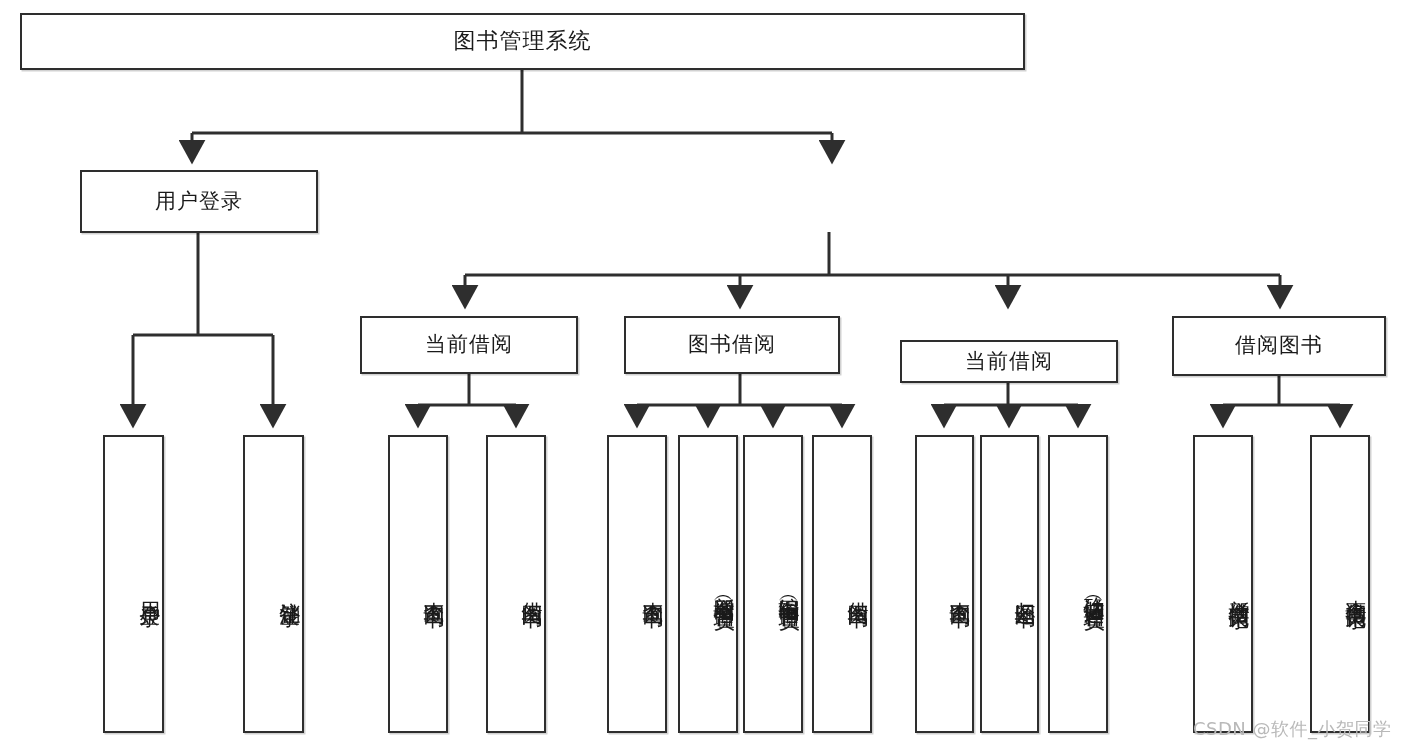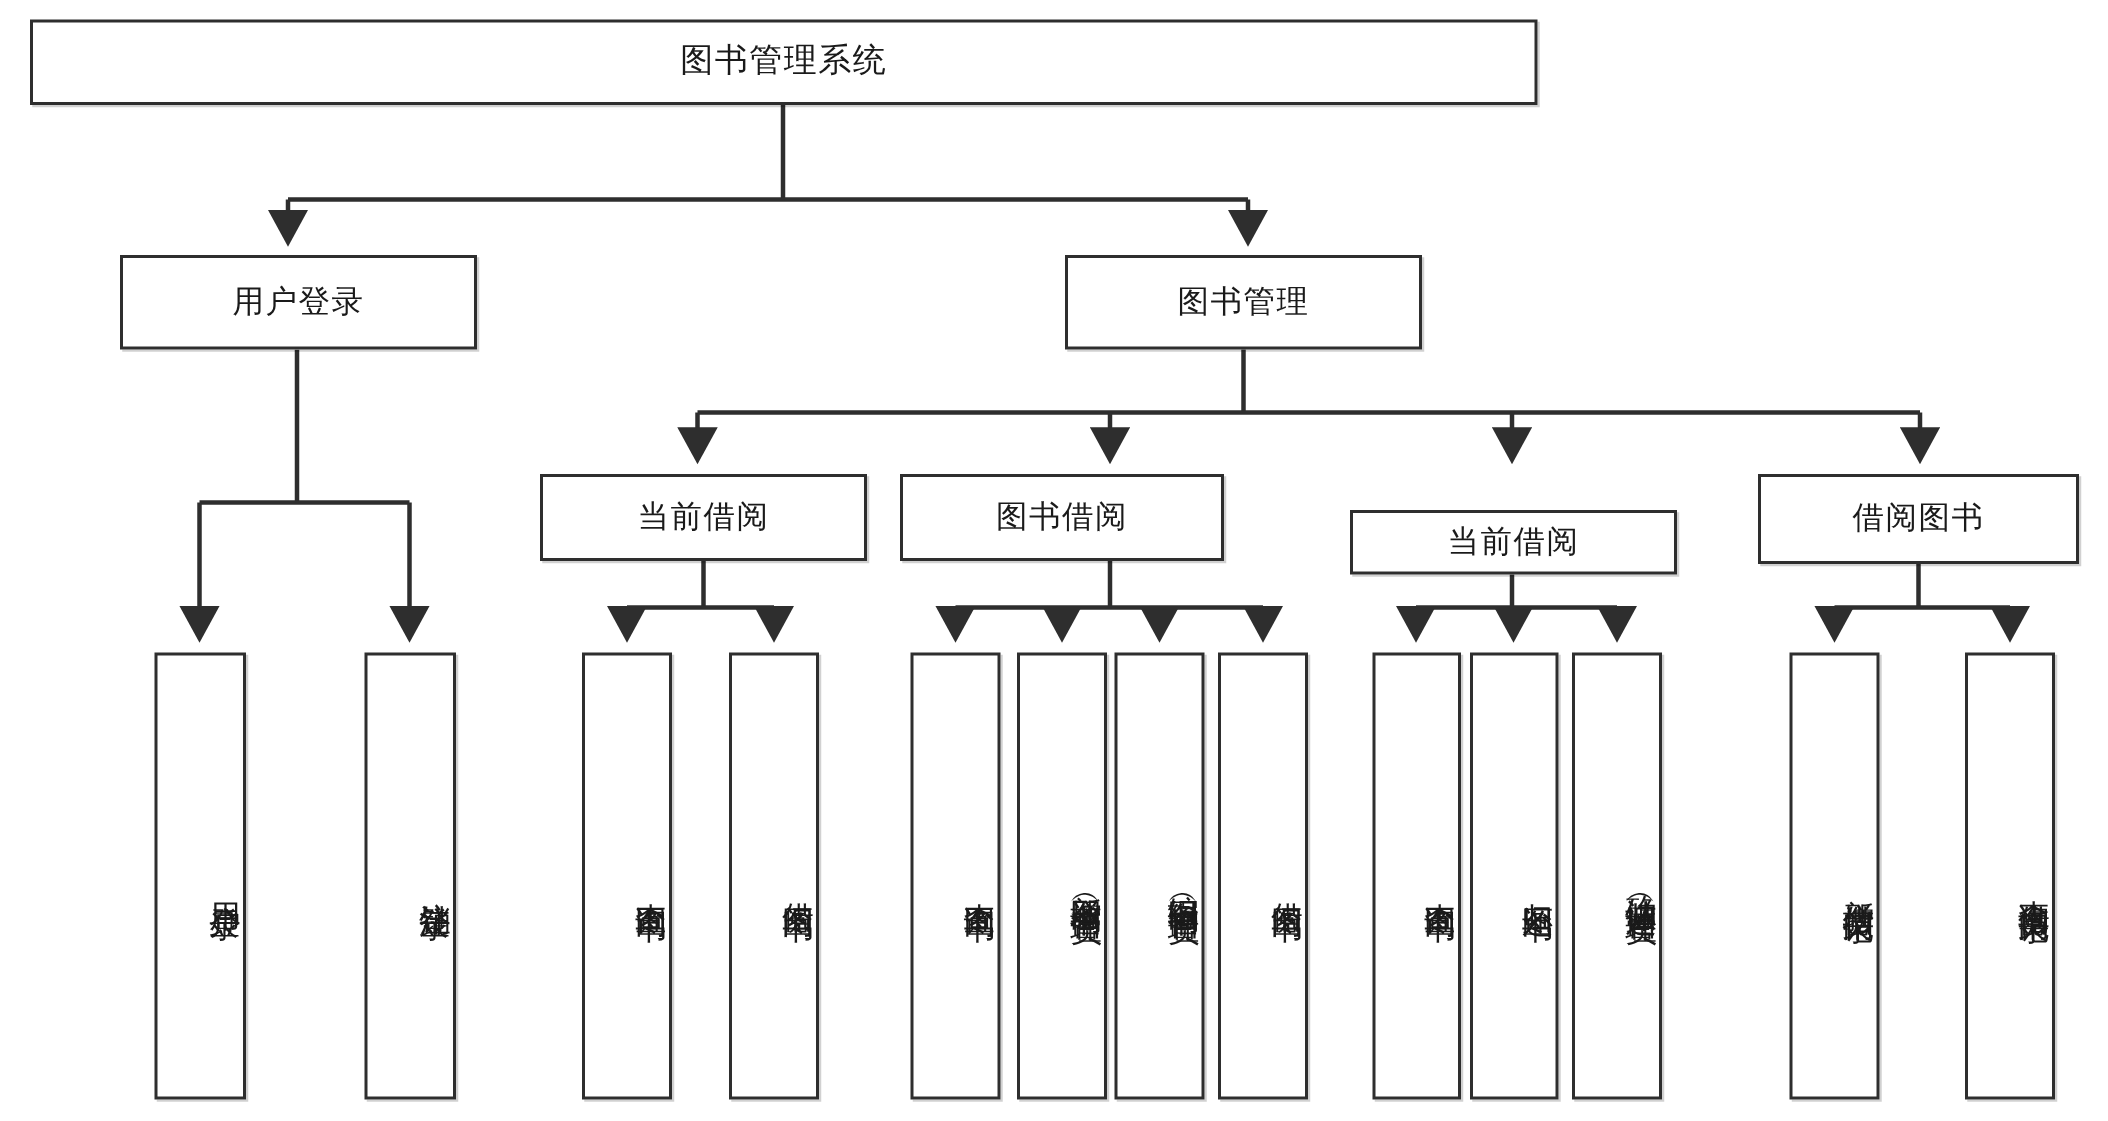--- a/index.html
+++ b/index.html
@@ -120,24 +120,23 @@
       <path d="M 1279 376 L 1279 405"></path>
       <path d="M 1223 405 L 1340 405"></path>
       <path d="M 1223 405 L 1223 424" marker-end="url(#arrow)"></path>
       <path d="M 1340 405 L 1340 424" marker-end="url(#arrow)"></path>
     </g>
   </svg>
 
   <div class="node horiz root" style="left:20px; top:13px; width:1005px; height:57px;">图书管理系统</div>
 
   <div class="node horiz" style="left:80px; top:170px; width:238px; height:63px;">用户登录</div>
-  <div class="node horiz" style="left:710px; top:170px; width:238px; height:63px;">图书管理</div>
 
   <div class="node horiz" style="left:360px; top:316px; width:218px; height:58px;">当前借阅</div>
-  <div class="node horiz" style="left:600px; top:316px; width:216px; height:58px;">图书借阅</div>
+  <div class="node horiz" style="left:624px; top:316px; width:216px; height:58px;">图书借阅</div>
   <div class="node horiz" style="left:900px; top:316px; width:218px; height:43px;margin-top:24px;">当前借阅</div>
   <div class="node horiz" style="left:1172px; top:316px; width:214px; height:60px;">借阅图书</div>
 
   <div class="node vert" style="left:103px; top:435px; width:61px; height:298px;">
     <span class="vlabel">用户登录</span>
   </div>
   <div class="node vert" style="left:243px; top:435px; width:61px; height:298px;">
     <span class="vlabel">注销登录</span>
   </div>
 
@@ -171,14 +170,15 @@
     <span class="vlabel">确认归还（管理员）</span>
   </div>
 
   <div class="node vert" style="left:1193px; top:435px; width:60px; height:298px;">
     <span class="vlabel">新增借阅记录</span>
   </div>
   <div class="node vert" style="left:1310px; top:435px; width:60px; height:298px;">
     <span class="vlabel">查询借阅记录</span>
   </div>
 
+  <div class="watermark" style="left:1193px; top:717px;">CSDN @软件_小贺同学</div>
 
 </div>
 
 </body></html>

